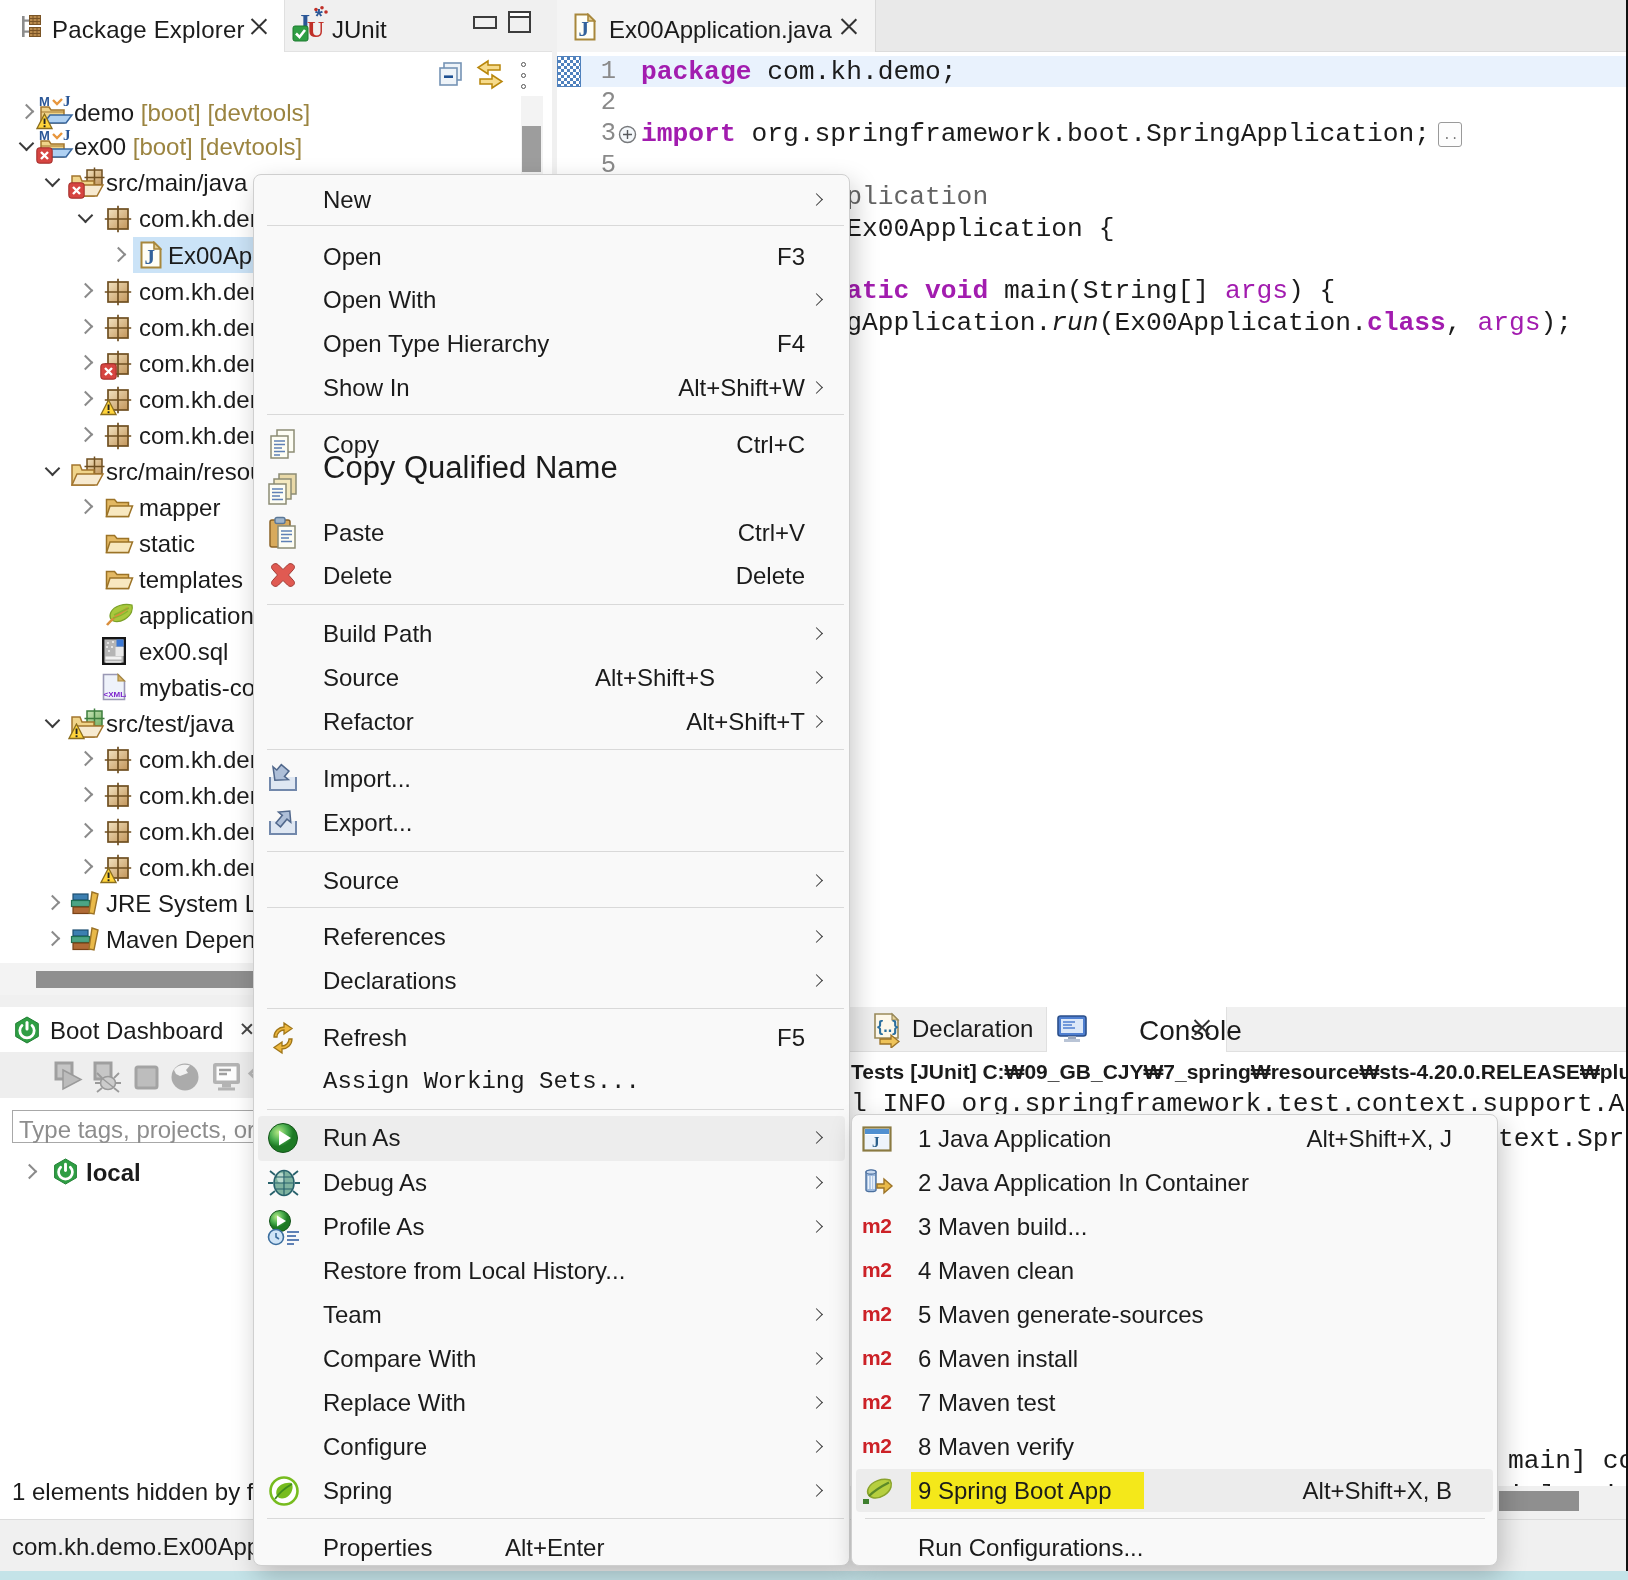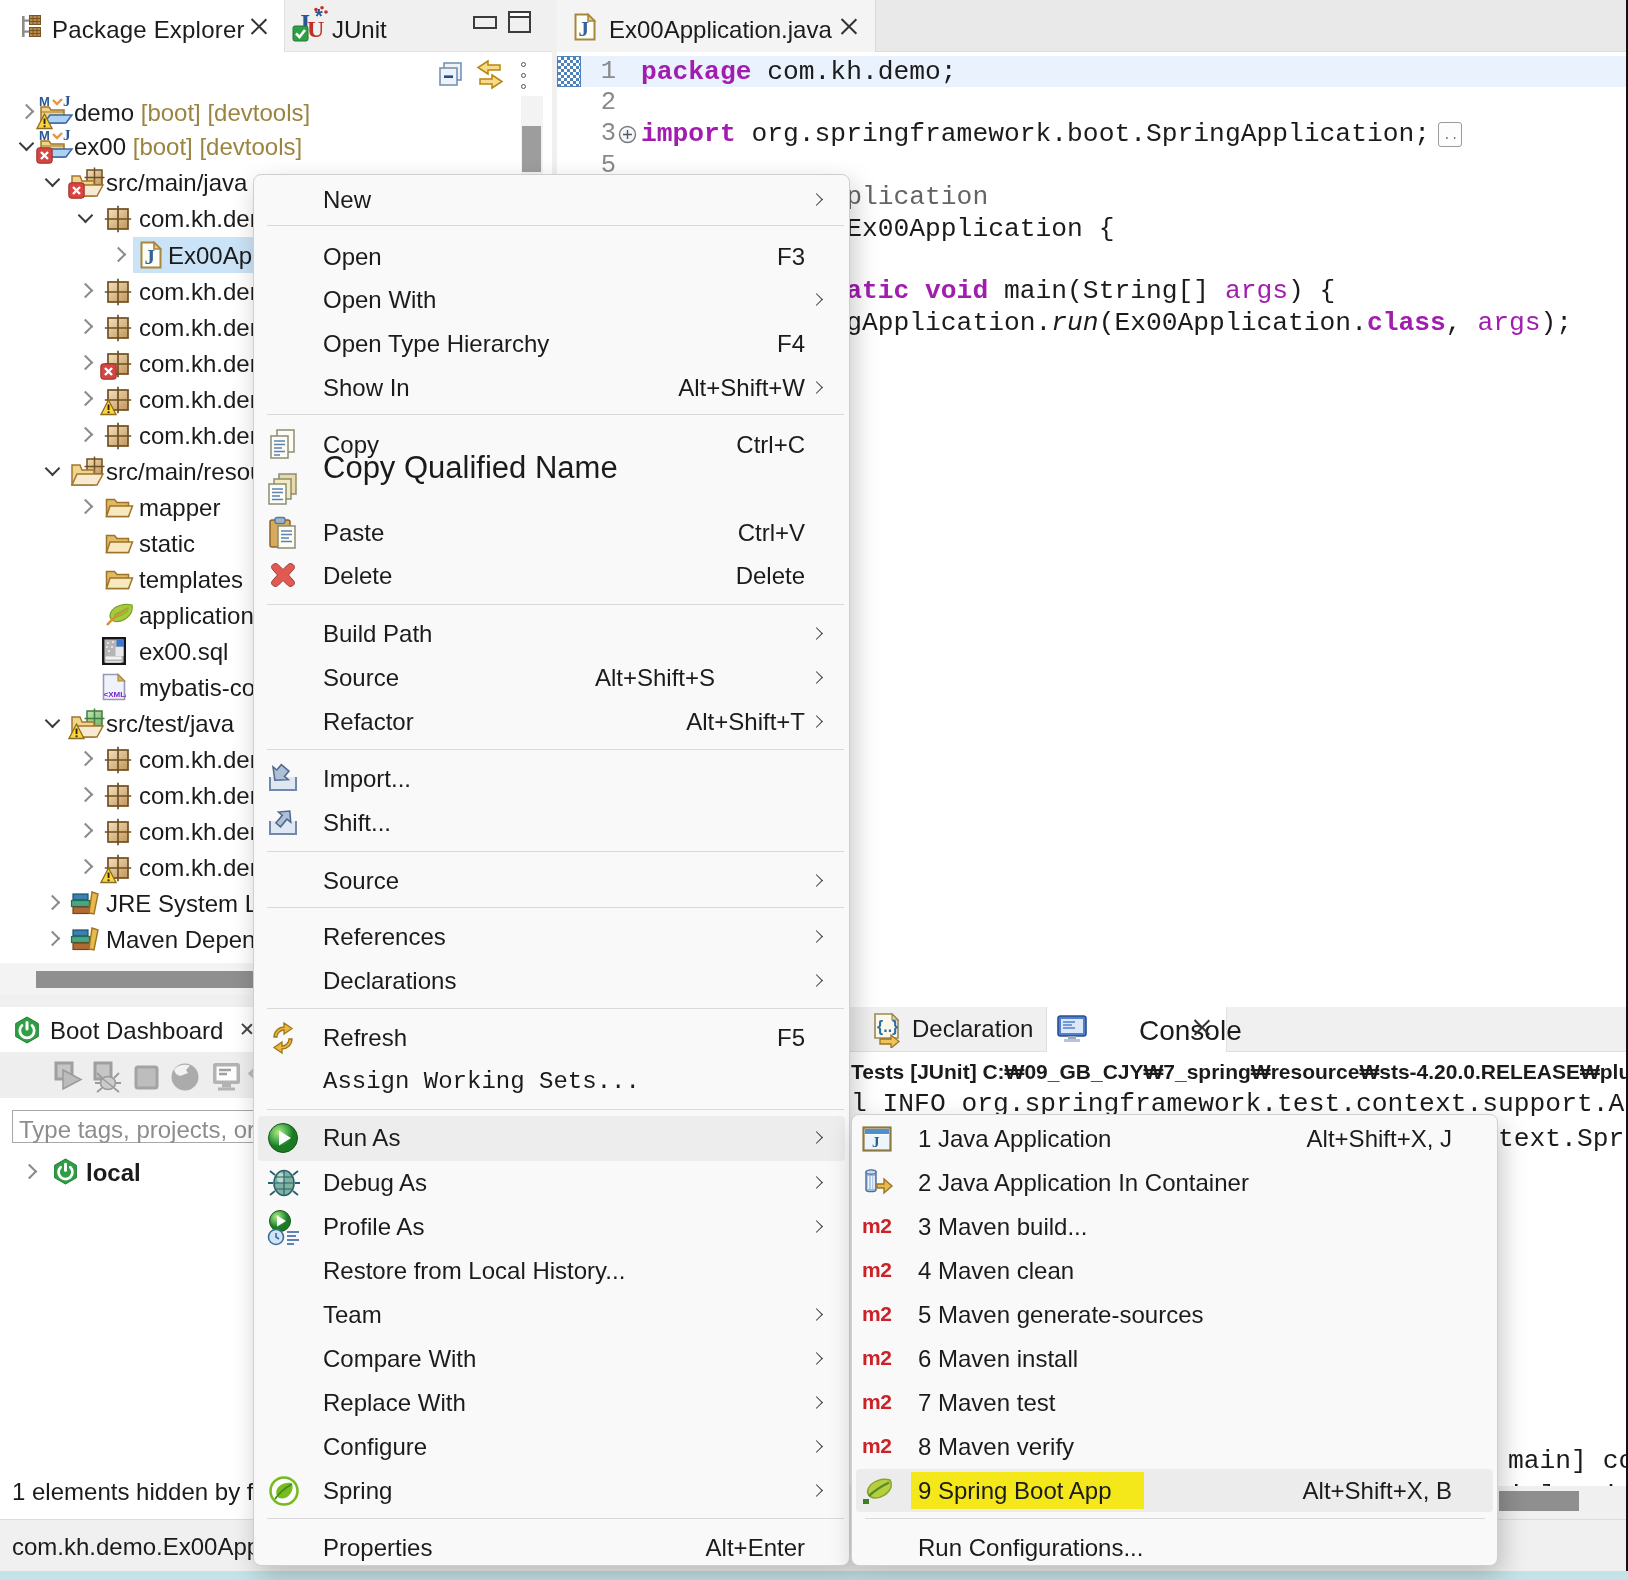--- a/index.html
+++ b/index.html
@@ -514,21 +514,21 @@
 <div class="marr" style="left:812px;top:673px;"></div>
 <div class="row" style="left:323px;top:708px;font-size:24px;">Refactor</div>
 <div class="row" style="left:505px;top:708px;width:300px;text-align:right;font-size:24px;">Alt+Shift+T</div>
 <div class="marr" style="left:812px;top:717px;"></div>
 <div class="abs" style="left:267px;top:749px;width:577px;height:1px;background:#d9d9d9;"></div>
 <div class="row" style="left:323px;top:765px;font-size:24px;">Import...</div>
 <svg class="abs" style="left:267px;top:763px;" width="34" height="32" viewBox="0 0 34 32">
 <path d="M3 14 L3 27 L29 27 L29 14" fill="#dfe7f2" stroke="#7288ab" stroke-width="2"></path>
 <path d="M8 3 L18 3 L18 10 L23 10 L13 19 L3 10 L8 10 Z" fill="#aebfd8" stroke="#51688c" stroke-width="1.5" transform="rotate(40 13 11)"></path>
   </svg>
-<div class="row" style="left:323px;top:809px;font-size:24px;">Shift...</div>
+<div class="row" style="left:323px;top:809px;font-size:24px;">Export...</div>
 <svg class="abs" style="left:267px;top:807px;" width="34" height="32" viewBox="0 0 34 32">
 <path d="M3 14 L3 27 L29 27 L29 14" fill="#dfe7f2" stroke="#7288ab" stroke-width="2"></path>
 <path d="M14 20 L14 10 L9 10 L17 2 L25 10 L20 10 L20 20 Z" fill="#aebfd8" stroke="#51688c" stroke-width="1.5" transform="rotate(40 17 11)"></path>
   </svg>
 <div class="abs" style="left:267px;top:851px;width:577px;height:1px;background:#d9d9d9;"></div>
 <div class="row" style="left:323px;top:867px;font-size:24px;">Source</div>
 <div class="marr" style="left:812px;top:876px;"></div>
 <div class="abs" style="left:267px;top:907px;width:577px;height:1px;background:#d9d9d9;"></div>
 <div class="row" style="left:323px;top:923px;font-size:24px;">References</div>
 <div class="marr" style="left:812px;top:932px;"></div>
@@ -593,21 +593,21 @@
 <div class="marr" style="left:812px;top:1442px;"></div>
 <div class="row" style="left:323px;top:1477px;font-size:24px;">Spring</div>
 <div class="marr" style="left:812px;top:1486px;"></div>
 <svg class="abs" style="left:267px;top:1476px;" width="34" height="30" viewBox="0 0 34 30">
 <circle cx="17" cy="15" r="13.5" fill="#fff" stroke="#77bc1f" stroke-width="2.6"></circle>
 <path d="M24.5 7 C18 6 11 9 9.5 14.5 C8.3 19 11 22.5 15 22.5 C20.5 22.5 24.5 18 25.5 12.5 C25.9 10.5 25.3 8.3 24.5 7 Z" fill="#77bc1f"></path>
 <path d="M8 23 C12 17 18 12 25 8" stroke="#3f8c1e" stroke-width="1.8" fill="none"></path>
   </svg>
 <div class="abs" style="left:267px;top:1518px;width:577px;height:1px;background:#d9d9d9;"></div>
 <div class="row" style="left:323px;top:1534px;font-size:24px;">Properties</div>
-<div class="row" style="left:505px;top:1534px;width:300px;text-align:right;font-size:24px;">Alt+Enter</div>
+<div class="row" style="left:505px;top:1534px;width:300px;font-size:24px;">Alt+Enter</div>
 <div class="abs" style="left:851px;top:1114px;width:647px;height:452px;background:#f9f9f9;
 border:1px solid #cfcfcf;border-radius:8px;box-shadow:4px 10px 26px rgba(0,0,0,0.22);"></div>
 <div class="abs" style="left:856px;top:1469px;width:637px;height:43px;background:#ececec;border-radius:4px;"></div>
 <div class="abs" style="left:911px;top:1472px;width:233px;height:37px;background:#f4e81a;"></div>
 <div class="row" style="left:918px;top:1125px;font-size:24px;">1 Java Application</div>
 <div class="row" style="left:1152px;top:1125px;width:300px;text-align:right;font-size:24px;">Alt+Shift+X, J</div>
 <svg class="abs" style="left:862px;top:1126px;" width="30" height="26" viewBox="0 0 30 26">
 <rect x="1.5" y="1.5" width="27" height="23" fill="#eef4fb" stroke="#8a7a42" stroke-width="2.2"></rect>
 <rect x="3" y="3" width="24" height="5.5" fill="#4f8fd0"></rect>
 <path d="M3 8.5 h24" stroke="#fff" stroke-width="1"></path>

